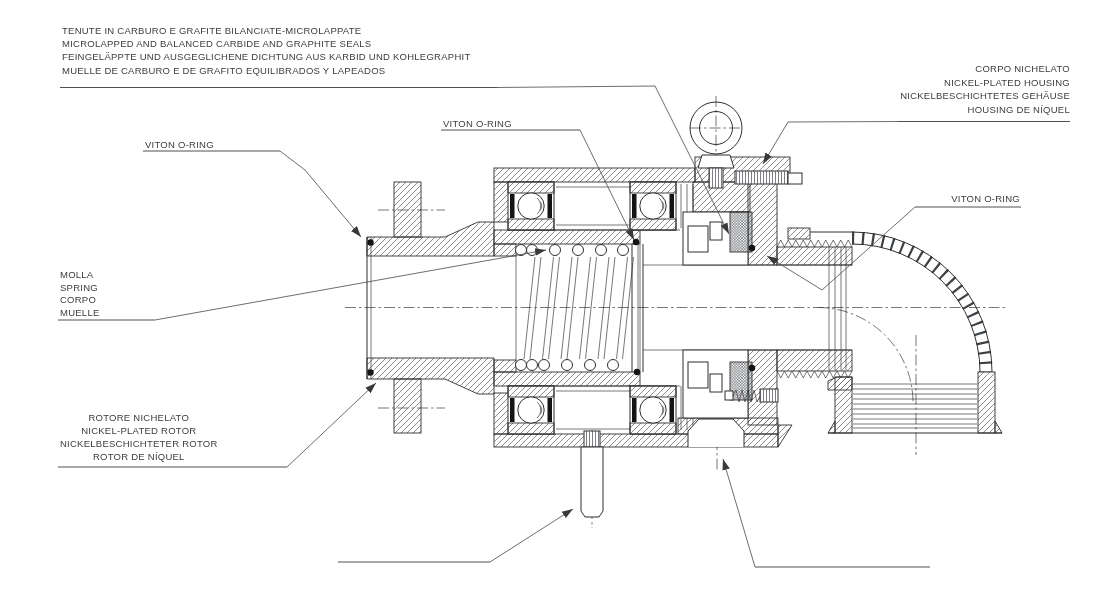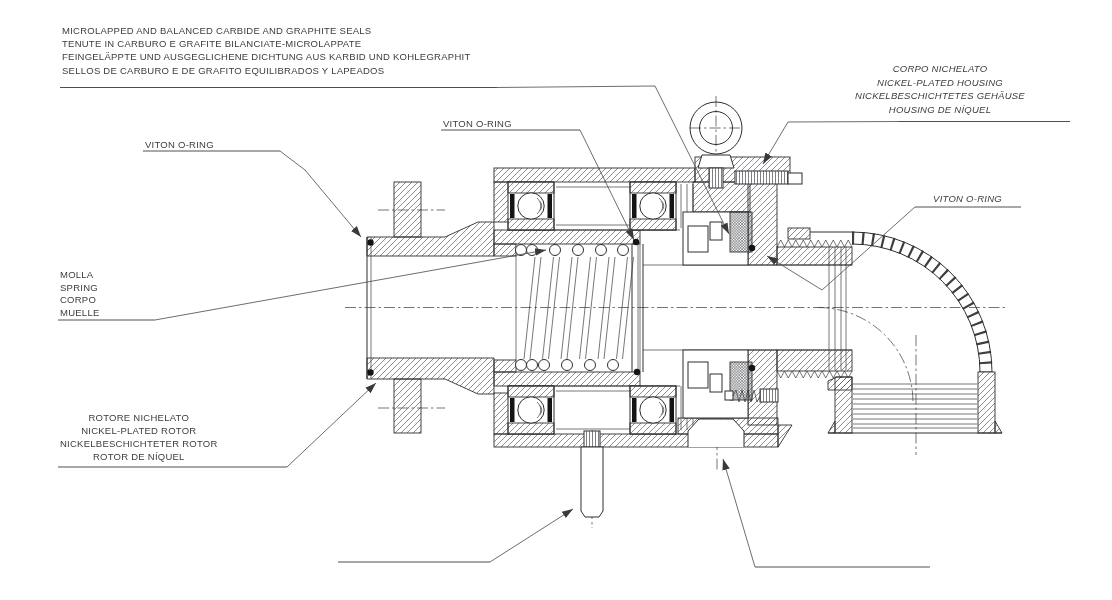--- a/index.html
+++ b/index.html
@@ -1,21 +1,21 @@
 <!DOCTYPE html>
 <html><head>
 <meta charset="utf-8">
 <style>
   html,body{margin:0;padding:0;background:#fff;}
   .stage{position:relative;width:1112px;height:600px;background:#fff;overflow:hidden;
          font-family:"Liberation Sans", sans-serif;}
   .stage svg{position:absolute;left:0;top:0;}
   .lbl{position:absolute;font-size:9.5px;letter-spacing:.25px;color:#3c3c3c;white-space:nowrap;}
   .lbl span{display:block;}
-  .ral{text-align:center;font-style:italic;}
+  .ral{text-align:right;}
   
   .s   {fill:none;stroke:#2f2f2f;stroke-width:1;}
   .thin{fill:none;stroke:#2f2f2f;stroke-width:.65;}
   .sf  {fill:#ffffff;stroke:#2f2f2f;stroke-width:1;}
   .hz  {fill:url(#hatch);stroke:#2f2f2f;stroke-width:.9;}
   .dz1 {fill:url(#dense1);stroke:#2f2f2f;stroke-width:.9;}
   .dz2 {fill:url(#dense2);stroke:none;}
   .vtf {fill:url(#vthread);stroke:none;}
   .blk {fill:#141414;stroke:none;}
   .cl  {fill:none;stroke:#3a3a3a;stroke-width:.7;stroke-dasharray:11 3 2.5 3;}
@@ -258,24 +258,24 @@
     <path class="ld" d="M580,130 L634,240" marker-end="url(#arw)"></path>
     <path class="ld" d="M915,207 L822,290 L767,256" marker-end="url(#arw)"></path>
     <path class="ld" d="M155,320 L546,250" marker-end="url(#arw)"></path>
     <path class="ld" d="M287,467 L376,383" marker-end="url(#arw)"></path>
     <path class="ld" d="M490,562 L573,509" marker-end="url(#arw)"></path>
     <path class="ld" d="M755,567 L723,459" marker-end="url(#arw)"></path>
   </g>
 </svg>
 
 <div class="lbl" style="left:62px;top:24px;line-height:13.2px;">
+  <span>TENUTE IN CARBURO E GRAFITE BILANCIATE-MICROLAPPATE</span>
   <span>MICROLAPPED AND BALANCED CARBIDE AND GRAPHITE SEALS</span>
-  <span>TENUTE IN CARBURO E GRAFITE BILANCIATE-MICROLAPPATE</span>
   <span>FEINGELÄPPTE UND AUSGEGLICHENE DICHTUNG AUS KARBID UND KOHLEGRAPHIT</span>
-  <span>SELLOS DE CARBURO E DE GRAFITO EQUILIBRADOS Y LAPEADOS</span>
+  <span>MUELLE DE CARBURO E DE GRAFITO EQUILIBRADOS Y LAPEADOS</span>
 </div>
 
 <div class="lbl ral" style="left:810px;top:62px;width:260px;line-height:13.6px;">
   <span>CORPO NICHELATO</span>
   <span>NICKEL-PLATED HOUSING</span>
   <span>NICKELBESCHICHTETES GEHÄUSE</span>
   <span>HOUSING DE NÍQUEL</span>
 </div>
 
 <div class="lbl" style="left:145px;top:139px;">

